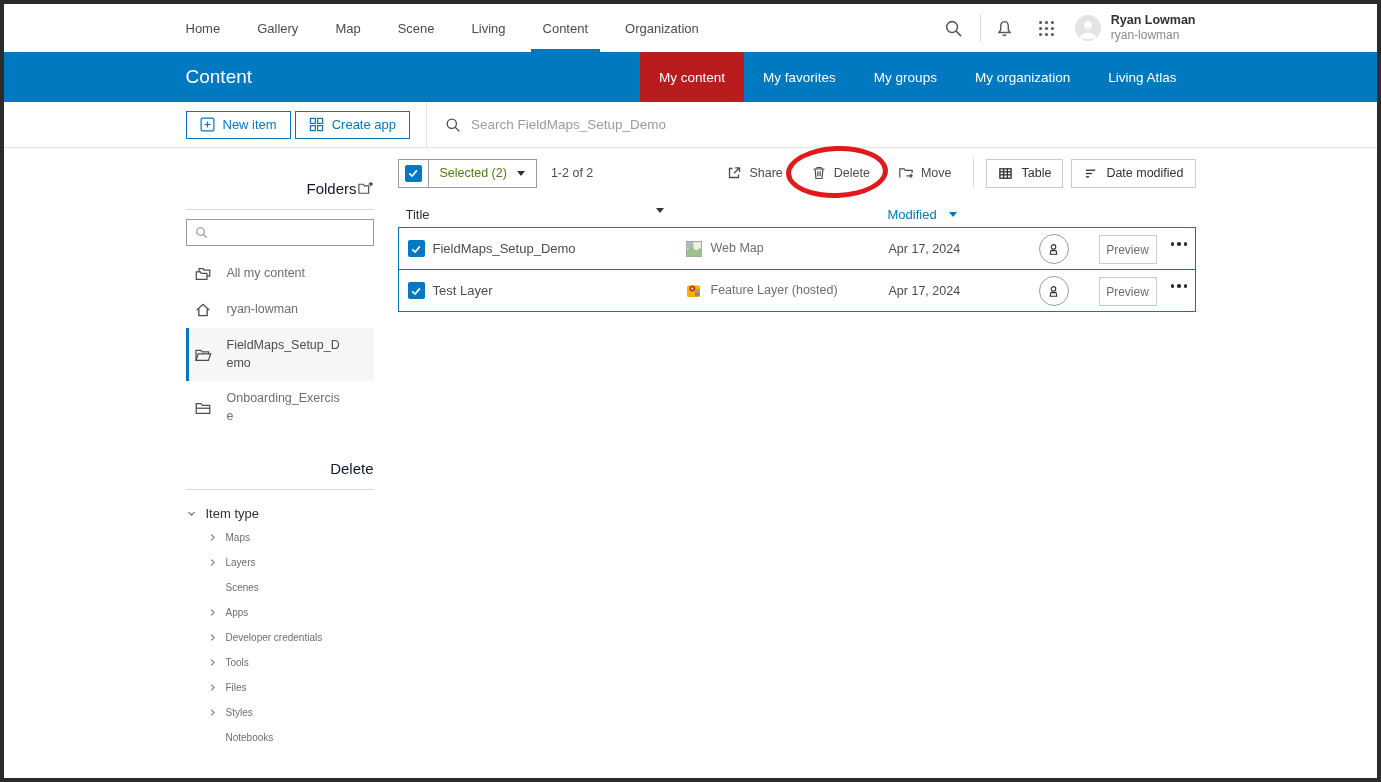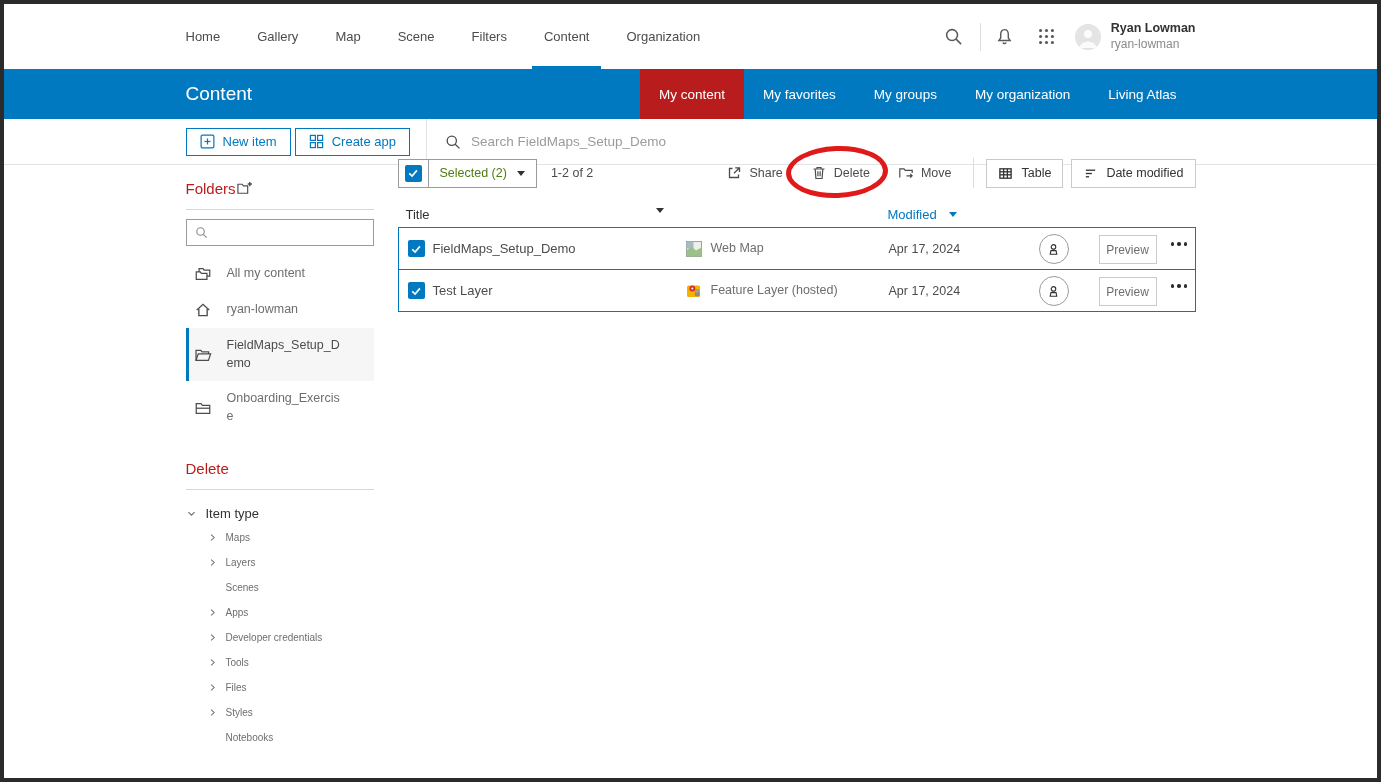--- a/index.html
+++ b/index.html
@@ -1,21 +1,21 @@
 <!DOCTYPE html>
 <html><head>
 <meta charset="utf-8">
 <style>
   * { box-sizing: border-box; margin: 0; padding: 0; }
   body { margin: 0; background: #fff; font-family: "Liberation Sans", sans-serif; }
   .frame { width: 1381px; height: 782px; border: 4px solid #2b2b2b; position: relative; background: #fff; overflow: hidden; }
   .container { width: 1010px; margin: 0 auto; height: 100%; position: relative; }
 
   
-  .topnav { height: 65px; background: #fff; }
+  .topnav { height: 48px; background: #fff; }
   .topnav .container { display: flex; align-items: stretch; }
   .nav-items { display: flex; align-items: stretch; gap: 37px; }
   .nav-item { display: flex; align-items: center; font-size: 13px; color: #4c4c4c; position: relative; cursor: pointer; }
   .nav-item.active::after { content: ""; position: absolute; left: -12px; right: -12px; bottom: 0; height: 3px; background: #0079c1; }
   .topnav-right { margin-left: auto; display: flex; align-items: center; }
   .tn-icon { width: 20px; height: 20px; display: flex; align-items: center; justify-content: center; cursor: pointer; }
   .tn-sep { width: 1px; height: 28px; background: #dcdcdc; margin: 0 14px 0 16px; }
   .tn-gap { width: 22px; }
   .avatar { width: 26px; height: 26px; border-radius: 50%; background: #e7e7e7; display: flex; align-items: flex-end; justify-content: center; overflow: hidden; margin: 0 10px 0 18px; }
   .user-block { line-height: 1.25; }
@@ -38,21 +38,21 @@
   .big-search { flex: 1; display: flex; align-items: center; gap: 10px; padding-left: 18px; height: 100%; }
   .big-search input { border: none; outline: none; font-size: 13.5px; color: #4c4c4c; flex: 1; font-family: inherit; background: transparent; }
   .big-search input::placeholder { color: #9b9b9b; }
 
   
   .body-area { position: absolute; top: 144px; left: 0; right: 0; bottom: 0; }
   .sidebar { position: absolute; left: 0; top: 0; width: 188px; }
   .main { position: absolute; left: 212px; top: 0; width: 798px; }
 
   
-  .side-heading { display: flex; align-items: center; justify-content: flex-start; font-size: 15px; color: #b91c1c; margin-top: 32px; }
+  .side-heading { display: flex; align-items: center; justify-content: flex-end; font-size: 15px; color: #0f172a; margin-top: 32px; }
   .side-divider { height: 1px; background: #d8d8d8; margin: 12px 0 0 0; }
   .folder-search { margin-top: 9px; height: 27px; border: 1px solid #9b9b9b; display: flex; align-items: center; padding: 0 8px; gap: 6px; background: #fff; }
   .folder-search input { border: none; outline: none; flex: 1; font-size: 12px; font-family: inherit; }
   .folder-list { margin-top: 10px; }
   .folder-item { display: flex; align-items: center; gap: 15px; padding: 9px 6px 9px 8px; cursor: pointer; }
   .folder-item .folder-label { font-size: 12.5px; color: #6e6e6e; width: 118px; word-break: break-all; line-height: 1.4; }
   .folder-item.selected { background: #f6f6f6; border-left: 3px solid #0079c1; padding-left: 5px; }
   .folder-item.selected .folder-label { color: #4c4c4c; }
   .filters-block { margin-top: 26px; }
   .filter-group-header { display: flex; align-items: center; gap: 9px; margin-top: 16px; font-size: 13px; color: #323232; cursor: pointer; }
@@ -105,21 +105,21 @@
 
 <div class="frame">
 
   <header class="topnav">
     <div class="container">
       <nav class="nav-items">
         <div class="nav-item">Home</div>
         <div class="nav-item">Gallery</div>
         <div class="nav-item">Map</div>
         <div class="nav-item">Scene</div>
-        <div class="nav-item">Filters</div>
+        <div class="nav-item">Living</div>
         <div class="nav-item active">Content</div>
         <div class="nav-item">Organization</div>
       </nav>
       <div class="topnav-right">
         <span class="tn-icon">
           <svg width="19" height="19" viewBox="0 0 16 16">
               <circle cx="6.8" cy="6.8" r="4.6" fill="none" stroke="#595959" stroke-width="1.3"></circle>
               <line x1="10.2" y1="10.2" x2="14.4" y2="14.4" stroke="#595959" stroke-width="1.3"></line>
             </svg>
         </span>

